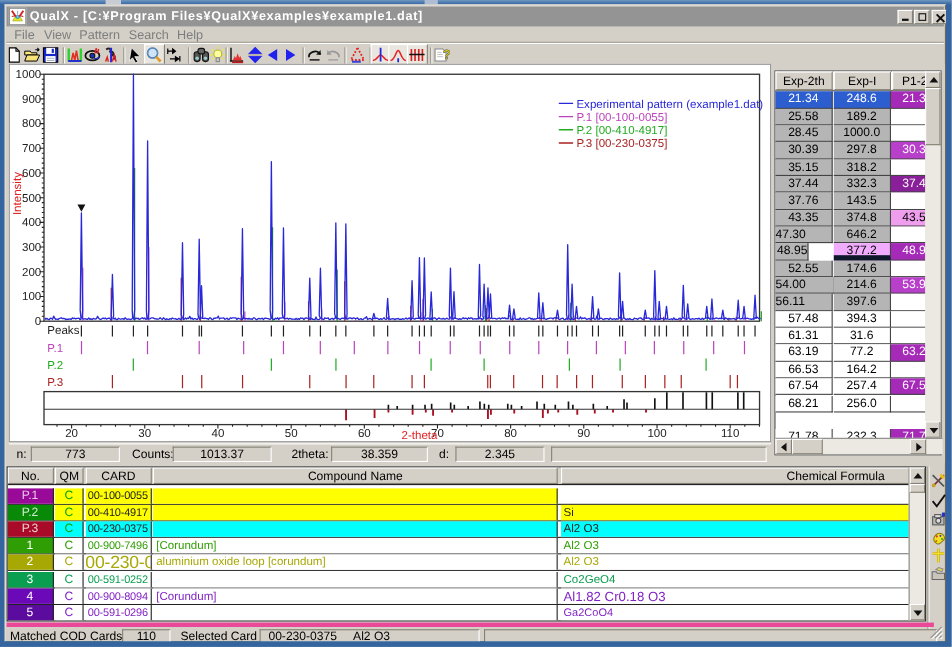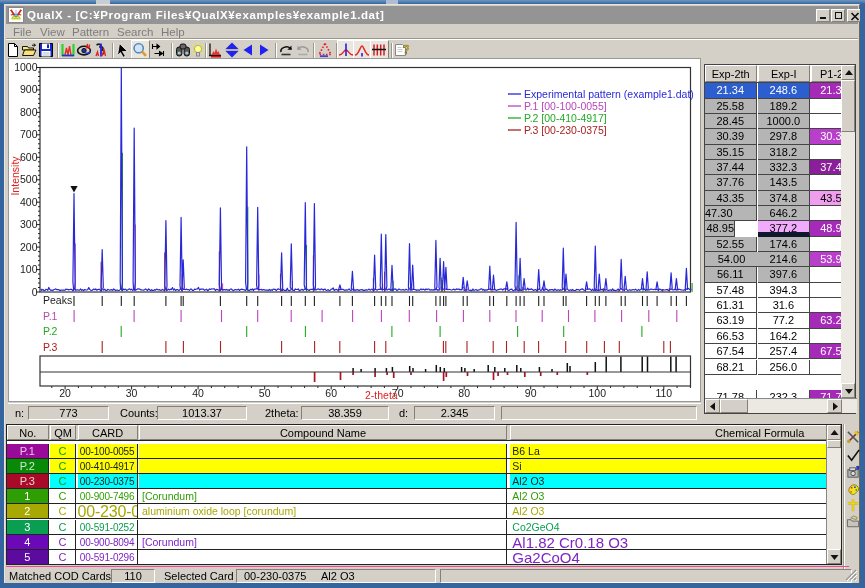--- a/index.html
+++ b/index.html
@@ -289,26 +289,26 @@
 <div style="position:absolute;left:0;top:0;width:30px;height:100%;background:#b5b5b5;color:#000;border-right:1.2px solid #444;border-bottom:1px solid #444;text-align:right;line-height:15.35px">48.95</div>
 <div style="position:absolute;left:52.7px;top:0;width:52.3px;height:100%;background:#f0abfc;color:#000;border-right:1.2px solid #444;border-bottom:5px solid #0f172a;text-align:center;line-height:15.35px">377.2</div>
 <div style="position:absolute;left:105.2px;top:0;width:31.8px;height:100%;background:#a62ab8;color:#fff;border-bottom:1px solid #444;line-height:15.35px;overflow:hidden;white-space:nowrap;padding-left:10px">48.96</div>
 </div>
         <div style="position:absolute;left:0;top:171.7px;width:137px;height:15.35px">
 <div style="position:absolute;left:0;top:0;width:51.5px;height:100%;background:#b5b5b5;color:#000;border-right:1.2px solid #444;border-bottom:1px solid #444;text-align:center;line-height:15.35px">52.55</div>
 <div style="position:absolute;left:52.7px;top:0;width:52.3px;height:100%;background:#b5b5b5;color:#000;border-right:1.2px solid #444;border-bottom:1px solid #444;text-align:center;line-height:15.35px">174.6</div>
 <div style="position:absolute;left:105.2px;top:0;width:31.8px;height:100%;background:#fff;color:#000;border-bottom:1px solid #444;line-height:15.35px;overflow:hidden;white-space:nowrap;padding-left:10px"></div>
 </div>
         <div style="position:absolute;left:0;top:187.0px;width:137px;height:15.35px">
-<div style="position:absolute;left:0;top:0;width:54px;height:100%;background:#b5b5b5;color:#000;border-right:1.2px solid #444;border-bottom:1px solid #444;text-align:center;line-height:15.35px">54.00</div>
+<div style="position:absolute;left:0;top:0;width:54px;height:100%;background:#b5b5b5;color:#000;border-right:1.2px solid #444;border-bottom:1px solid #444;line-height:15.35px">54.00</div>
 <div style="position:absolute;left:52.7px;top:0;width:52.3px;height:100%;background:#b5b5b5;color:#000;border-right:1.2px solid #444;border-bottom:1px solid #444;text-align:center;line-height:15.35px">214.6</div>
 <div style="position:absolute;left:105.2px;top:0;width:31.8px;height:100%;background:#b83fca;color:#fff;border-bottom:1px solid #444;line-height:15.35px;overflow:hidden;white-space:nowrap;padding-left:10px">53.99</div>
 </div>
         <div style="position:absolute;left:0;top:202.4px;width:137px;height:15.35px">
-<div style="position:absolute;left:0;top:0;width:51.5px;height:100%;background:#b5b5b5;color:#000;border-right:1.2px solid #444;border-bottom:1px solid #444;text-align:center;line-height:15.35px">56.11</div>
+<div style="position:absolute;left:0;top:0;width:51.5px;height:100%;background:#b5b5b5;color:#000;border-right:1.2px solid #444;border-bottom:1px solid #444;text-align:left;line-height:15.35px">56.11</div>
 <div style="position:absolute;left:52.7px;top:0;width:52.3px;height:100%;background:#b5b5b5;color:#000;border-right:1.2px solid #444;border-bottom:1px solid #444;text-align:center;line-height:15.35px">397.6</div>
 <div style="position:absolute;left:105.2px;top:0;width:31.8px;height:100%;background:#fff;color:#000;border-bottom:1px solid #444;line-height:15.35px;overflow:hidden;white-space:nowrap;padding-left:10px"></div>
 </div>
         <div style="position:absolute;left:0;top:217.7px;width:137px;height:15.35px">
 <div style="position:absolute;left:0;top:0;width:51.5px;height:100%;background:#fff;color:#000;border-right:1.2px solid #444;border-bottom:1px solid #444;text-align:center;line-height:15.35px">57.48</div>
 <div style="position:absolute;left:52.7px;top:0;width:52.3px;height:100%;background:#fff;color:#000;border-right:1.2px solid #444;border-bottom:1px solid #444;text-align:center;line-height:15.35px">394.3</div>
 <div style="position:absolute;left:105.2px;top:0;width:31.8px;height:100%;background:#fff;color:#000;border-bottom:1px solid #444;line-height:15.35px;overflow:hidden;white-space:nowrap;padding-left:10px"></div>
 </div>
         <div style="position:absolute;left:0;top:233.1px;width:137px;height:15.35px">
 <div style="position:absolute;left:0;top:0;width:51.5px;height:100%;background:#fff;color:#000;border-right:1.2px solid #444;border-bottom:1px solid #444;text-align:center;line-height:15.35px">61.31</div>
@@ -369,21 +369,20 @@
    <div class="box3d" style="position:absolute;left:42.8px;top:0;width:26.5px;height:15px;text-align:center;line-height:14px">QM</div>
    <div class="box3d" style="position:absolute;left:70.6px;top:0;width:60px;height:15px;text-align:center;line-height:14px">CARD</div>
    <div class="box3d" style="position:absolute;left:132px;top:0;width:368px;height:15px;text-align:center;line-height:14px">Compound Name</div>
    <div class="box3d" style="position:absolute;left:503.3px;top:0;width:317px;height:15px;text-align:right;line-height:14px;padding-right:22px">Chemical Formula</div>
   </div>
   <div style="position:absolute;left:0;top:18.5px;width:100%;height:15.2px;border-bottom:1px solid #222">
 <div style="position:absolute;left:0;top:0;width:41.5px;height:100%;background:#990a99;color:#e7c7e7;text-align:center;line-height:15.2px;border-right:1.3px solid #222">P.1</div>
 <div style="position:absolute;left:42.8px;top:0;width:26.5px;height:100%;background:#ffff00;color:#0ba00b;text-align:center;line-height:15.2px;border-right:1.3px solid #222">C</div>
 <div style="position:absolute;left:70.6px;top:0;width:60px;height:100%;background:#ffff00;color:#222;text-align:center;line-height:15.2px;border-right:1.3px solid #222;font-size:10px;letter-spacing:-0.2px;white-space:nowrap;overflow:hidden">00-100-0055</div>
 <div style="position:absolute;left:132px;top:0;width:368px;height:100%;background:#ffff00;color:;line-height:15.2px;border-right:1.3px solid #222;padding-left:3px;font-size:10.5px;white-space:nowrap;overflow:hidden"></div>
-<div style="position:absolute;left:503.3px;top:0;width:317px;height:100%;background:#ffff00;color:#222;line-height:15.2px;padding-left:2px;font-size:10.5px;white-space:nowrap;overflow:hidden">B6 La</div>
 </div>
       <div style="position:absolute;left:0;top:33.7px;width:100%;height:15.2px;border-bottom:1px solid #222">
 <div style="position:absolute;left:0;top:0;width:41.5px;height:100%;background:#088a08;color:#cfe8cf;text-align:center;line-height:15.2px;border-right:1.3px solid #222">P.2</div>
 <div style="position:absolute;left:42.8px;top:0;width:26.5px;height:100%;background:#ffff00;color:#0ba00b;text-align:center;line-height:15.2px;border-right:1.3px solid #222">C</div>
 <div style="position:absolute;left:70.6px;top:0;width:60px;height:100%;background:#ffff00;color:#222;text-align:center;line-height:15.2px;border-right:1.3px solid #222;font-size:10px;letter-spacing:-0.2px;white-space:nowrap;overflow:hidden">00-410-4917</div>
 <div style="position:absolute;left:132px;top:0;width:368px;height:100%;background:#ffff00;color:;line-height:15.2px;border-right:1.3px solid #222;padding-left:3px;font-size:10.5px;white-space:nowrap;overflow:hidden"></div>
 <div style="position:absolute;left:503.3px;top:0;width:317px;height:100%;background:#ffff00;color:#222;line-height:15.2px;padding-left:2px;font-size:10.5px;white-space:nowrap;overflow:hidden">Si</div>
 </div>
       <div style="position:absolute;left:0;top:48.9px;width:100%;height:15.2px;border-bottom:1px solid #222">
 <div style="position:absolute;left:0;top:0;width:41.5px;height:100%;background:#a80a28;color:#eccfcf;text-align:center;line-height:15.2px;border-right:1.3px solid #222">P.3</div>
@@ -411,28 +410,28 @@
 <div style="position:absolute;left:42.8px;top:0;width:26.5px;height:100%;background:#fff;color:#0a9e50;text-align:center;line-height:15.2px;border-right:1.3px solid #222">C</div>
 <div style="position:absolute;left:70.6px;top:0;width:60px;height:100%;background:#fff;color:#0a9e50;text-align:center;line-height:15.2px;border-right:1.3px solid #222;font-size:10px;letter-spacing:-0.2px;white-space:nowrap;overflow:hidden">00-591-0252</div>
 <div style="position:absolute;left:132px;top:0;width:368px;height:100%;background:#fff;color:;line-height:15.2px;border-right:1.3px solid #222;padding-left:3px;font-size:10.5px;white-space:nowrap;overflow:hidden"></div>
 <div style="position:absolute;left:503.3px;top:0;width:317px;height:100%;background:#fff;color:#0a9e50;line-height:15.2px;padding-left:2px;font-size:10.5px;white-space:nowrap;overflow:hidden">Co2GeO4</div>
 </div>
       <div style="position:absolute;left:0;top:109.7px;width:100%;height:15.2px;border-bottom:1px solid #222">
 <div style="position:absolute;left:0;top:0;width:41.5px;height:100%;background:#6b08b8;color:#fff;text-align:center;line-height:15.2px;border-right:1.3px solid #222">4</div>
 <div style="position:absolute;left:42.8px;top:0;width:26.5px;height:100%;background:#fff;color:#8224c4;text-align:center;line-height:15.2px;border-right:1.3px solid #222">C</div>
 <div style="position:absolute;left:70.6px;top:0;width:60px;height:100%;background:#fff;color:#8224c4;text-align:center;line-height:15.2px;border-right:1.3px solid #222;font-size:10px;letter-spacing:-0.2px;white-space:nowrap;overflow:hidden">00-900-8094</div>
 <div style="position:absolute;left:132px;top:0;width:368px;height:100%;background:#fff;color:#8224c4;line-height:15.2px;border-right:1.3px solid #222;padding-left:3px;font-size:10.5px;white-space:nowrap;overflow:hidden">[Corundum]</div>
-<div style="position:absolute;left:503.3px;top:0;width:317px;height:100%;background:#fff;color:#8224c4;line-height:15.2px;padding-left:2px;font-size:15px;white-space:nowrap;overflow:hidden">Al1.82 Cr0.18 O3</div>
+<div style="position:absolute;left:503.3px;top:0;width:317px;height:100%;background:#fff;color:#8224c4;line-height:15.2px;padding-left:2px;font-size:12px;white-space:nowrap;overflow:hidden">Al1.82 Cr0.18 O3</div>
 </div>
       <div style="position:absolute;left:0;top:124.9px;width:100%;height:15.2px;border-bottom:1px solid #222">
 <div style="position:absolute;left:0;top:0;width:41.5px;height:100%;background:#5b0b9e;color:#fff;text-align:center;line-height:15.2px;border-right:1.3px solid #222">5</div>
 <div style="position:absolute;left:42.8px;top:0;width:26.5px;height:100%;background:#fff;color:#8224c4;text-align:center;line-height:15.2px;border-right:1.3px solid #222">C</div>
 <div style="position:absolute;left:70.6px;top:0;width:60px;height:100%;background:#fff;color:#8224c4;text-align:center;line-height:15.2px;border-right:1.3px solid #222;font-size:10px;letter-spacing:-0.2px;white-space:nowrap;overflow:hidden">00-591-0296</div>
 <div style="position:absolute;left:132px;top:0;width:368px;height:100%;background:#fff;color:;line-height:15.2px;border-right:1.3px solid #222;padding-left:3px;font-size:10.5px;white-space:nowrap;overflow:hidden"></div>
-<div style="position:absolute;left:503.3px;top:0;width:317px;height:100%;background:#fff;color:#8224c4;line-height:15.2px;padding-left:2px;font-size:15px;white-space:nowrap;overflow:hidden">Ga2CoO4</div>
+<div style="position:absolute;left:503.3px;top:0;width:317px;height:100%;background:#fff;color:#8224c4;line-height:15.2px;padding-left:2px;font-size:10px;white-space:nowrap;overflow:hidden">Ga2CoO4</div>
 </div>
   <div style="position:absolute;right:0;top:0;width:15px;height:100%;background:#ece9e2;border-left:1px solid #888">
    <div class="box3d" style="position:absolute;left:0;top:0;width:14px;height:15px;background:#d4d0c8"><svg width="13" height="14">
             <path d="M6.5 4l4 5h-8z" fill="#111"></path>
           </svg></div>
    <div class="box3d" style="position:absolute;left:0;top:15px;width:14px;height:8px;background:#d4d0c8"></div>
    <div class="box3d" style="position:absolute;left:0;bottom:0;width:14px;height:15px;background:#d4d0c8"><svg width="13" height="14">
             <path d="M6.5 10l-4-5h8z" fill="#111"></path>
           </svg></div>
   </div>
@@ -463,21 +462,21 @@
       </svg></div>
     <div style="position:absolute;left:841px;top:493px;width:15px;height:15px"><svg width="15" height="15" viewBox="0 0 16 16">
         <path d="M7.5 1v13M2 5.5h11" stroke="#caa804" stroke-width="2.6"></path>
         <path d="M7.5 1v13M2 5.5h11" stroke="#f2df2a" stroke-width="1.4"></path>
       </svg></div>
     <div style="position:absolute;left:841px;top:510px;width:15px;height:15px"><svg width="15" height="15" viewBox="0 0 16 16">
         <path d="M1.5 5h4l1 1.5h7v6h-12z" fill="#c8c4bc" stroke="#666"></path>
         <path d="M5 3l3-2 4 1.5-1 2.5z" fill="#e8d850" stroke="#888"></path>
       </svg></div>
 
- <div style="position:absolute;left:1px;top:561px;width:843px;height:23px;border-top:1px solid #ec4899">
+ <div style="position:absolute;left:1px;top:561px;width:843px;height:23px;border-top:4px solid #ec4899">
   <span style="position:absolute;left:3px;top:3px">Matched COD Cards</span>
   <div class="sunk" style="position:absolute;left:105px;top:2px;width:44px;height:14px;text-align:center;line-height:13px">110</div>
   <span style="position:absolute;left:158px;top:3px">Selected Card</span>
   <div class="sunk" style="position:absolute;left:230px;top:2px;width:200px;height:14px;line-height:13px">
         <span style="position:absolute;left:7px">00-230-0375</span>
         <span style="position:absolute;left:84px">Al2 O3</span>
       </div>
   <div class="sunk" style="position:absolute;left:434px;top:2px;width:412px;height:14px"></div>
  </div>
  <svg width="12" height="12" style="position:absolute;right:2px;bottom:2px">

